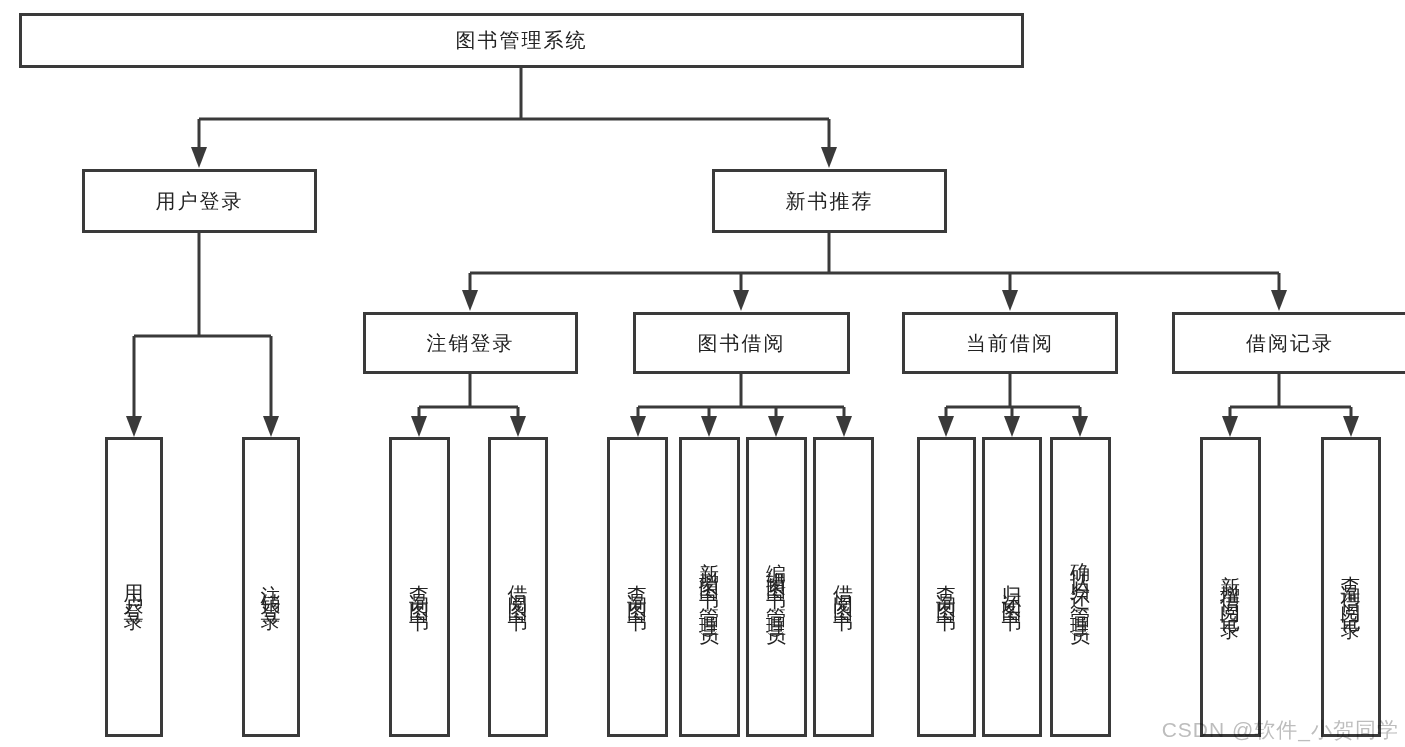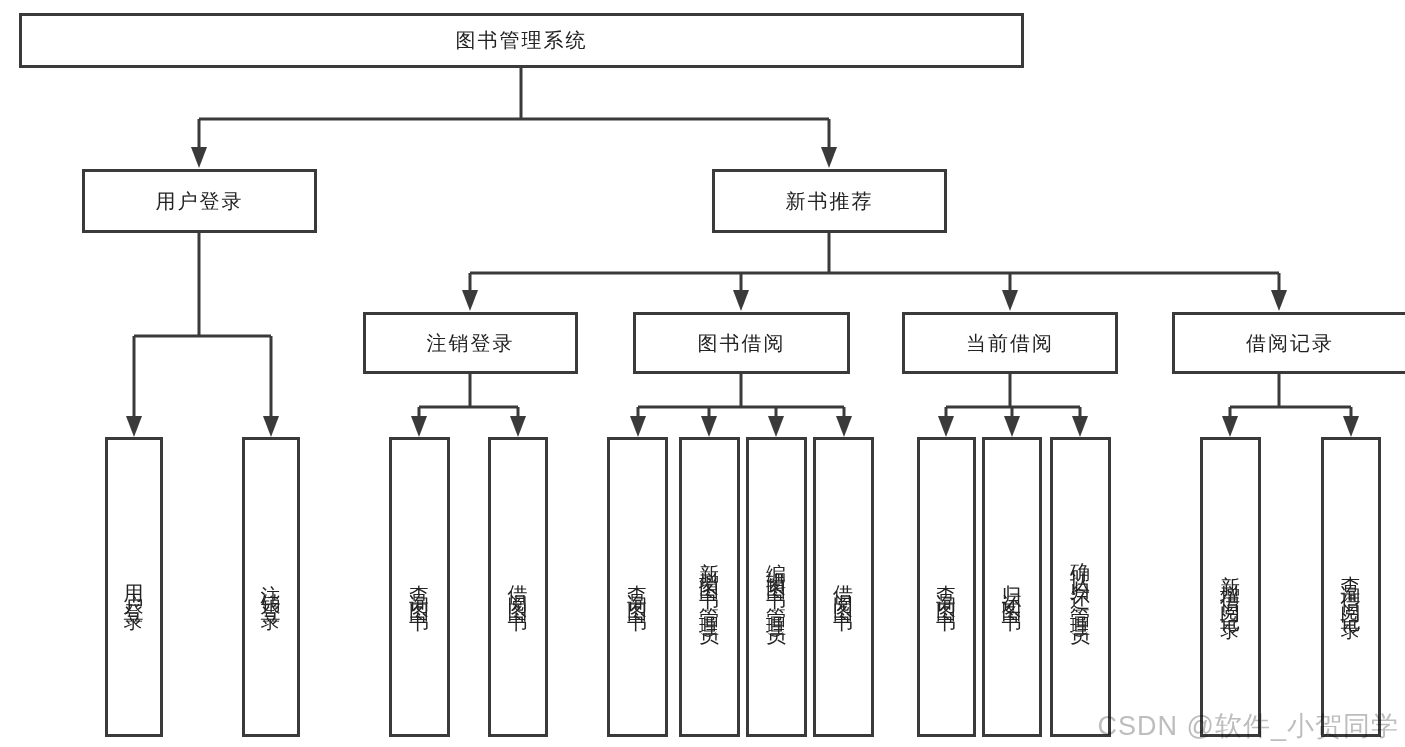--- a/index.html
+++ b/index.html
@@ -29,21 +29,21 @@
     writing-mode:vertical-rl;
     text-orientation:mixed;
     font-size:20px;
     letter-spacing:9px;
     color:#222222;
     line-height:1;
   }
   .watermark {
     position:absolute;
     right:6px; bottom:3px;
-    font-size:27px;
+    font-size:21px;
     letter-spacing:1px;
     color:#bdbdbd;
     mix-blend-mode:multiply;
     z-index:5;
     white-space:nowrap;
   }
 </style>
 </head>
 <body>
 

